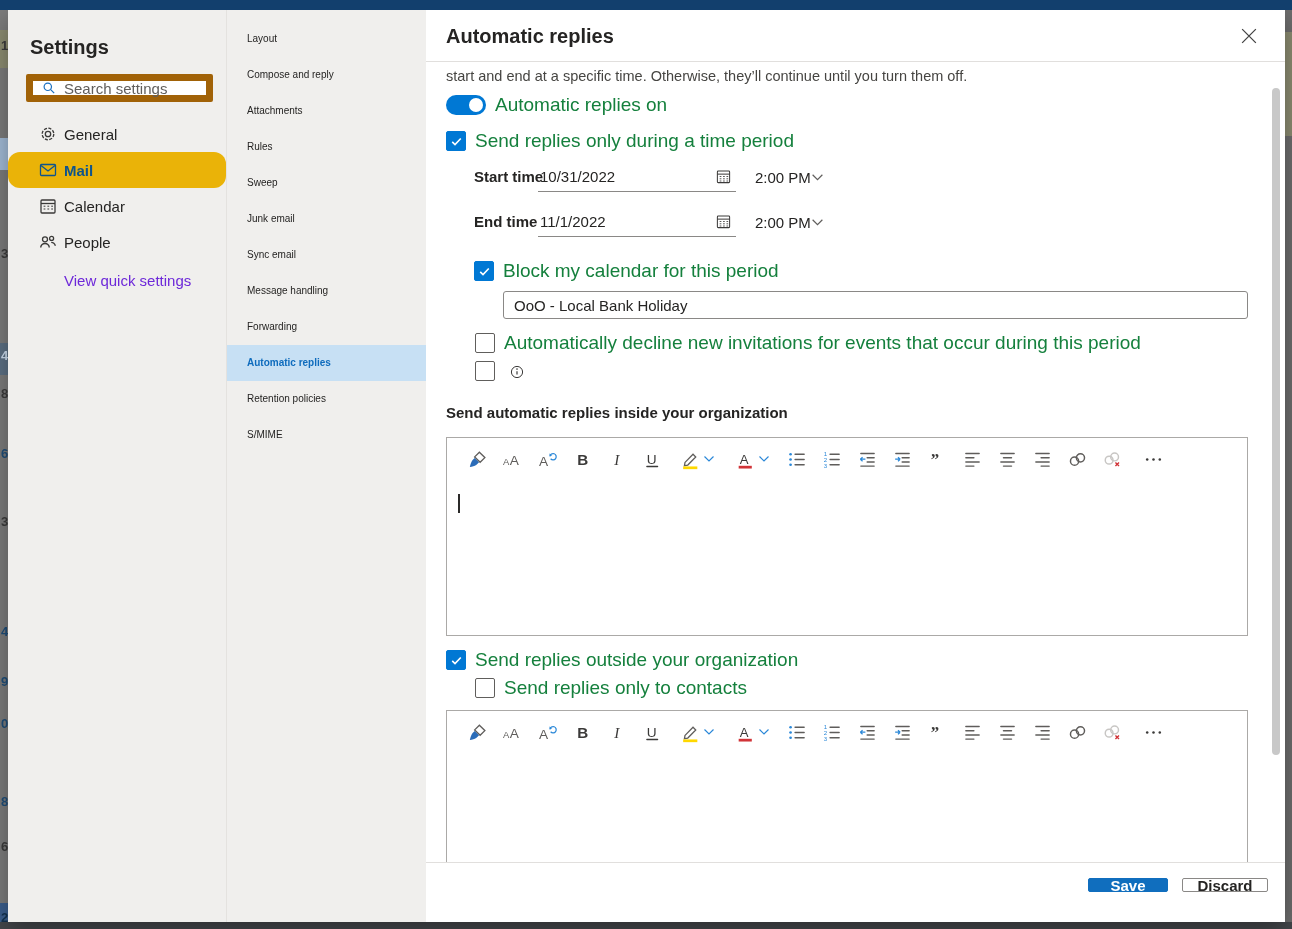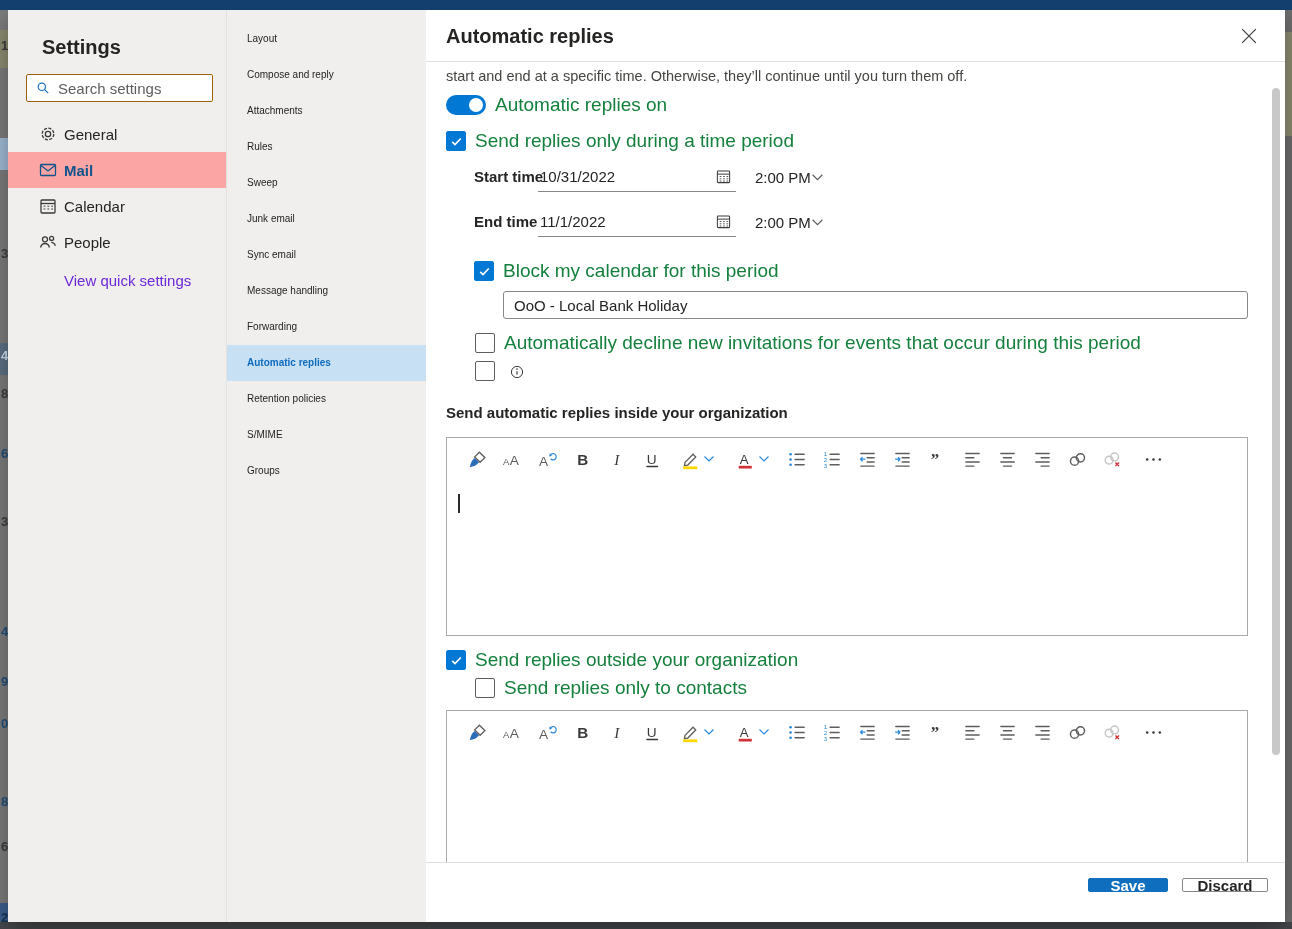--- a/index.html
+++ b/index.html
@@ -14,27 +14,27 @@
   .bg-right .olive { position:absolute; left:0; top:22px; width:100%; height:104px; background:#8d8d72; }
   .bg-left { position:absolute; left:0; top:10px; width:8px; height:912px; background:#7d7d7d; overflow:hidden; }
   .bg-left .band { position:absolute; left:0; width:100%; }
   .bg-left .frag { position:absolute; left:1px; width:20px; font-size:13px; font-weight:700; transform:translateY(-50%); white-space:nowrap; }
 
   
   .dialog { position:absolute; left:8px; top:10px; width:1277px; height:912px; background:#fff; display:flex; box-shadow:0 8px 24px rgba(0,0,0,.35); }
 
   
   .sidebar { width:218px; background:#f0efed; padding-top:24px; flex:none; position:relative; }
-  .sidebar h1 { font-size:20px; font-weight:700; color:#252423; margin-left:34px; line-height:26px; }
-  .search { margin:14px 13px 14px 18px; height:28px; background:#fff; border:1px solid #a16207; border-radius:2px; display:flex; align-items:center; padding-left:8px; gap:7px; }
+  .sidebar h1 { font-size:20px; font-weight:700; color:#252423; margin-left:22px; line-height:26px; }
+  .search { margin:14px 13px 14px 18px; height:28px; background:#fff; border:7px solid #a16207; border-radius:2px; display:flex; align-items:center; padding-left:8px; gap:7px; }
   .search svg { width:16px; height:16px; flex:none; }
   .search input { border:none; outline:none; background:transparent; font-size:15px; width:140px; color:#252423; font-family:inherit; }
   .search input::placeholder { color:#605e5c; }
   .nav-item { height:36px; display:flex; align-items:center; padding-left:30px; gap:6px; cursor:pointer; }
-  .nav-item.selected { background:#fca5a5; }
+  .nav-item.selected { background:#eab308;border-radius:12px; }
   .nav-icon { width:20px; height:20px; flex:none; }
   .nav-icon svg { width:20px; height:20px; }
   .nav-label { font-size:15px; color:#252423; }
   .nav-item.selected .nav-label { color:#0f548c; font-weight:700; }
   .quick { display:block; margin:12px 0 0 56px; font-size:15px; color:#6d28d9; text-decoration:none; cursor:pointer; }
 
   
   .categories { width:200px; flex:none; background:#f0efed; border-left:1px solid #e4e2df; padding-top:11px; }
   .cat-item { height:36px; line-height:36px; padding-left:20px; font-size:10px; color:#252423; cursor:pointer; white-space:nowrap; }
   .cat-item.selected { background:#c7e0f4; color:#0f6cbd; font-weight:700; }
@@ -164,21 +164,20 @@
         <div class="cat-item">Attachments</div>
         <div class="cat-item">Rules</div>
         <div class="cat-item">Sweep</div>
         <div class="cat-item">Junk email</div>
         <div class="cat-item">Sync email</div>
         <div class="cat-item">Message handling</div>
         <div class="cat-item">Forwarding</div>
         <div class="cat-item selected">Automatic replies</div>
         <div class="cat-item">Retention policies</div>
         <div class="cat-item">S/MIME</div>
-        <div class="cat-item">Groups</div>
       </nav>
 
     <section class="panel">
       <div class="p-header">
         <span class="p-title">Automatic replies</span>
         <button class="close-btn">
           <svg viewBox="0 0 14 14" stroke="#424242" stroke-width="1.1" fill="none">
               <path d="M1 1l12 12M13 1L1 13"></path>
             </svg>
         </button>

